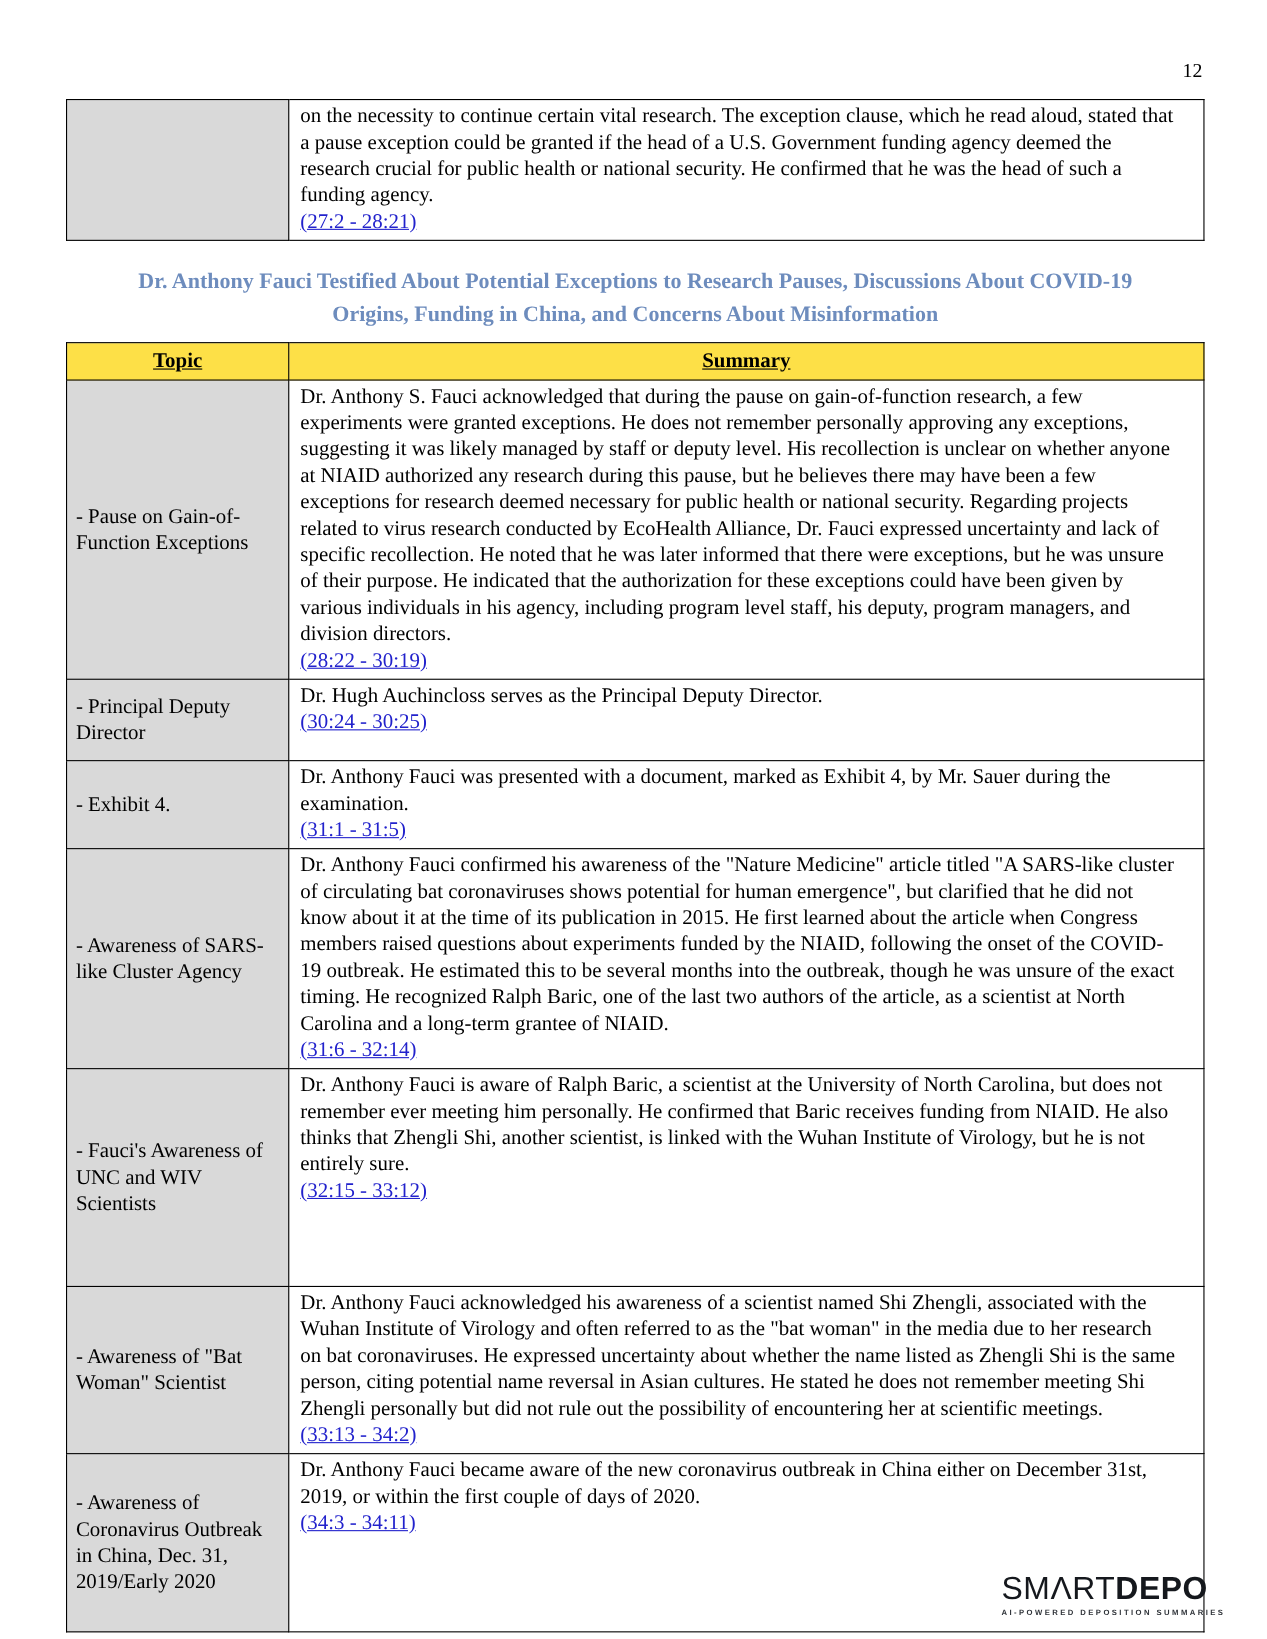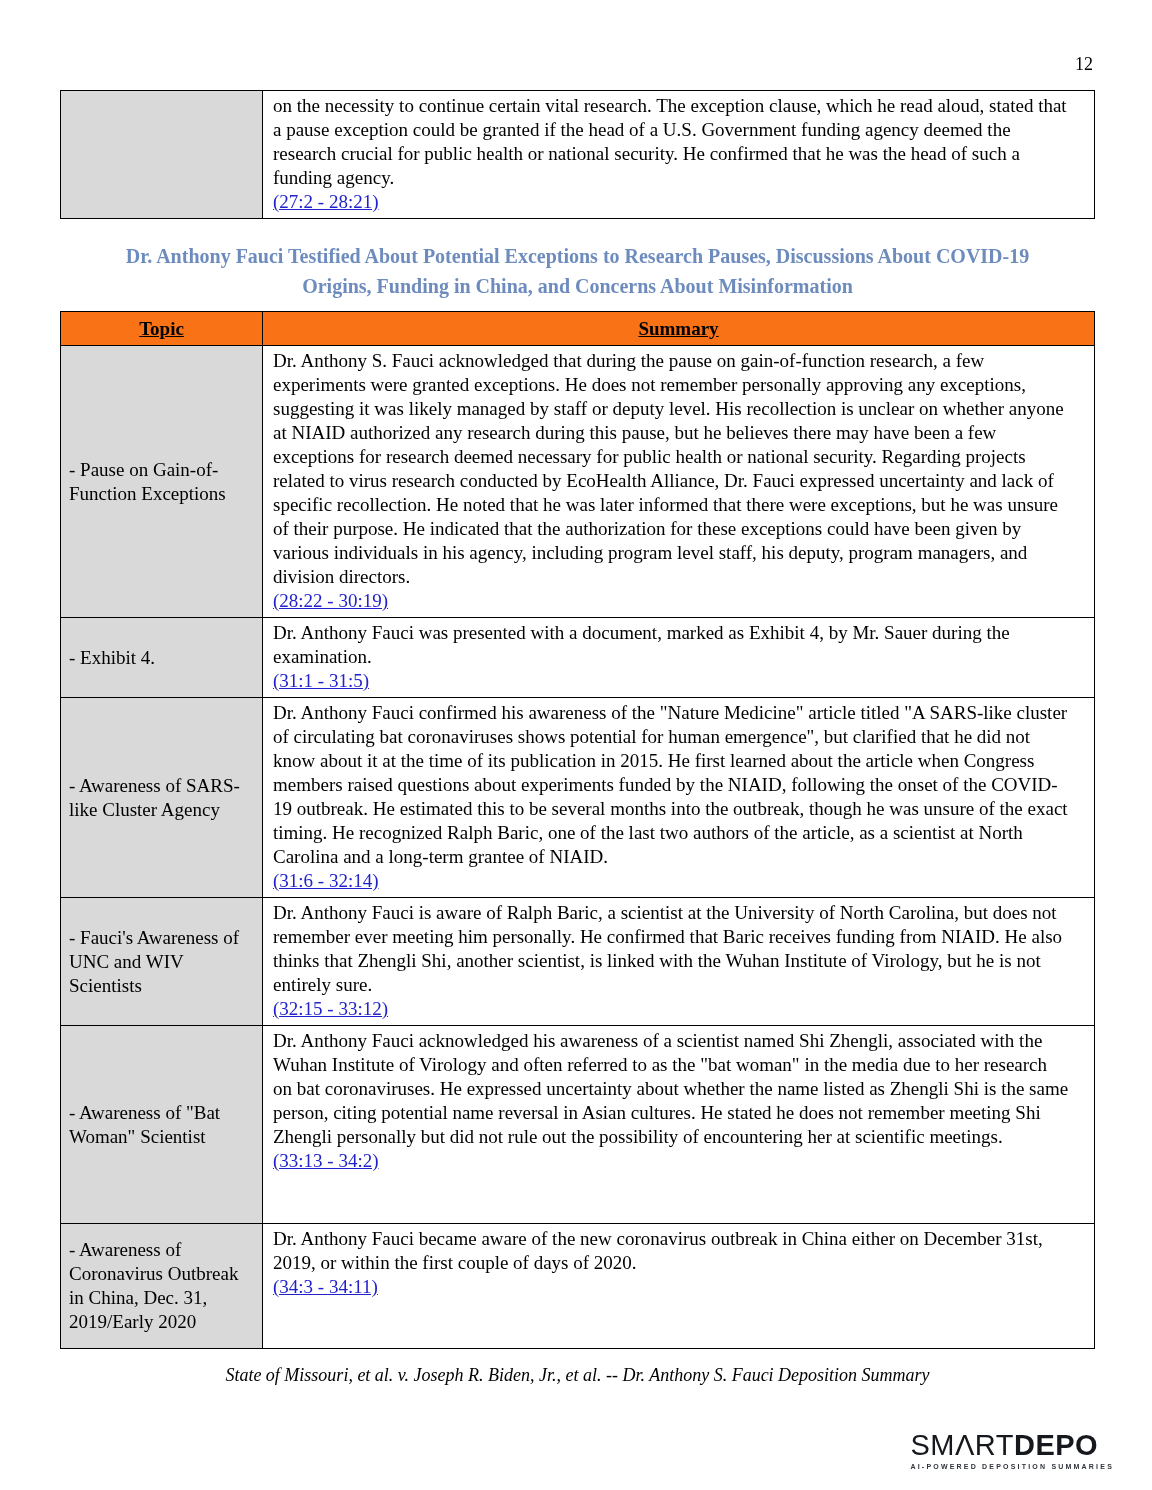--- a/index.html
+++ b/index.html
@@ -43,21 +43,21 @@
   .cont-table tr{height:122px;}
   .section-heading{
     color:#6d8cbd;
     font-weight:bold;
     font-size:20px;
     line-height:30px;
     text-align:center;
     margin:22px 30px 10px 30px;
   }
   thead th{
-    background:#f97316;
+    background:#fde047;
     font-size:19px;
     padding:5px 6px;
     text-align:center;
     margin-left:35px;
   }
   thead th span{font-weight:bold;text-decoration:underline;}
   #main-table thead tr{height:34px;}
   #main-table tbody tr:nth-child(1){height:263px;}
   #main-table tbody tr:nth-child(2){height:74px;}
   #main-table tbody tr:nth-child(3){height:50px;}
@@ -127,20 +127,27 @@
     </thead>
     <tbody>
       <tr>
         <td class="topic-cell">- Pause on Gain-of-Function Exceptions</td>
         <td class="summary-cell">
           <div>Dr. Anthony S. Fauci acknowledged that during the pause on gain-of-function research, a few experiments were granted exceptions. He does not remember personally approving any exceptions, suggesting it was likely managed by staff or deputy level. His recollection is unclear on whether anyone at NIAID authorized any research during this pause, but he believes there may have been a few exceptions for research deemed necessary for public health or national security. Regarding projects related to virus research conducted by EcoHealth Alliance, Dr. Fauci expressed uncertainty and lack of specific recollection. He noted that he was later informed that there were exceptions, but he was unsure of their purpose. He indicated that the authorization for these exceptions could have been given by various individuals in his agency, including program level staff, his deputy, program managers, and division directors.</div>
           <a class="cite">(28:22 - 30:19)</a>
         </td>
       </tr>
       <tr>
+        <td class="topic-cell">- Principal Deputy Director</td>
+        <td class="summary-cell">
+          <div>Dr. Hugh Auchincloss serves as the Principal Deputy Director.</div>
+          <a class="cite">(30:24 - 30:25)</a>
+        </td>
+      </tr>
+      <tr>
         <td class="topic-cell">- Exhibit 4.</td>
         <td class="summary-cell">
           <div>Dr. Anthony Fauci was presented with a document, marked as Exhibit 4, by Mr. Sauer during the examination.</div>
           <a class="cite">(31:1 - 31:5)</a>
         </td>
       </tr>
       <tr>
         <td class="topic-cell">- Awareness of SARS-like Cluster Agency</td>
         <td class="summary-cell">
           <div>Dr. Anthony Fauci confirmed his awareness of the "Nature Medicine" article titled "A SARS-like cluster of circulating bat coronaviruses shows potential for human emergence", but clarified that he did not know about it at the time of its publication in 2015. He first learned about the article when Congress members raised questions about experiments funded by the NIAID, following the onset of the COVID-19 outbreak. He estimated this to be several months into the outbreak, though he was unsure of the exact timing. He recognized Ralph Baric, one of the last two authors of the article, as a scientist at North Carolina and a long-term grantee of NIAID.</div>

